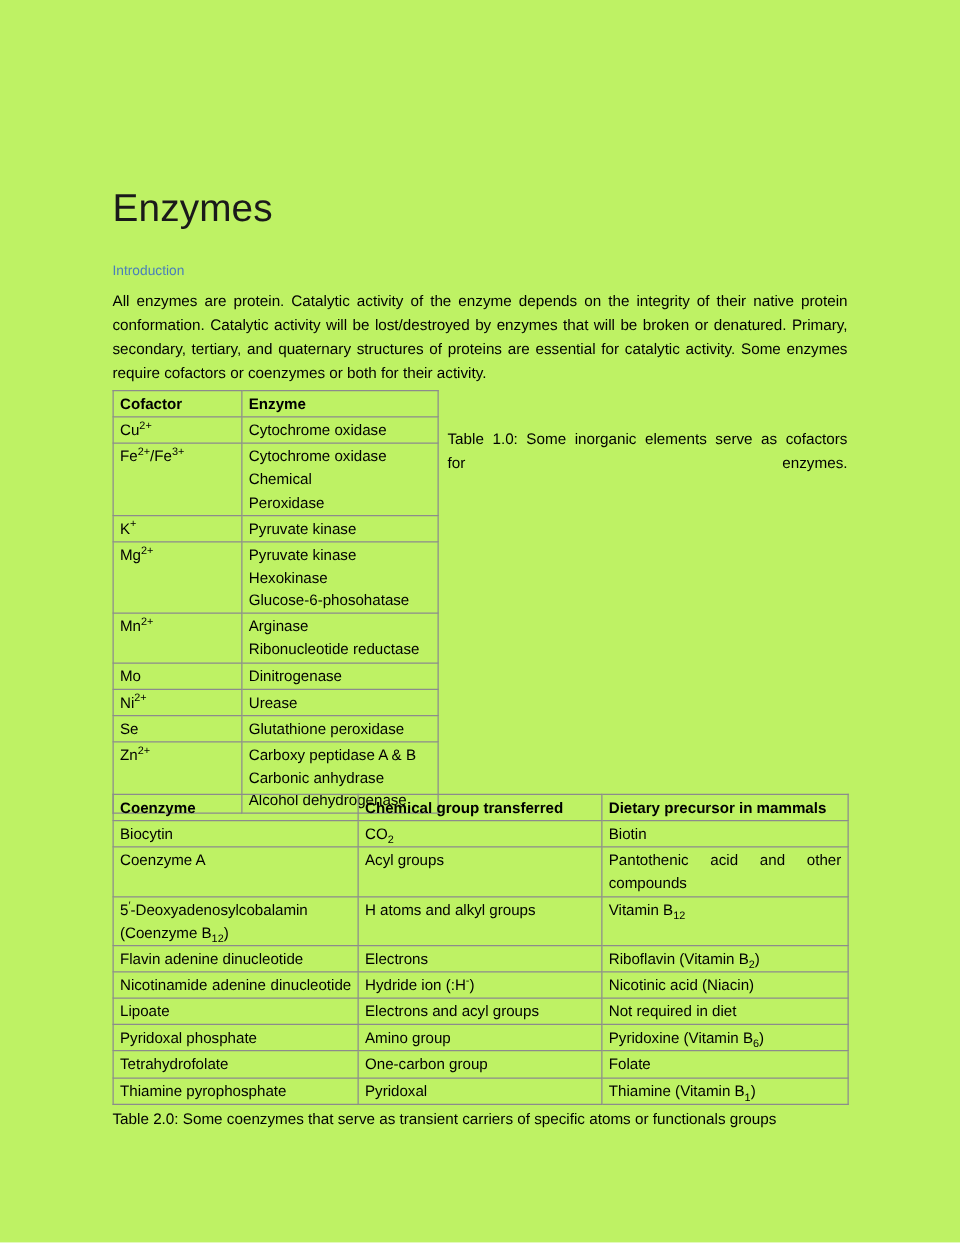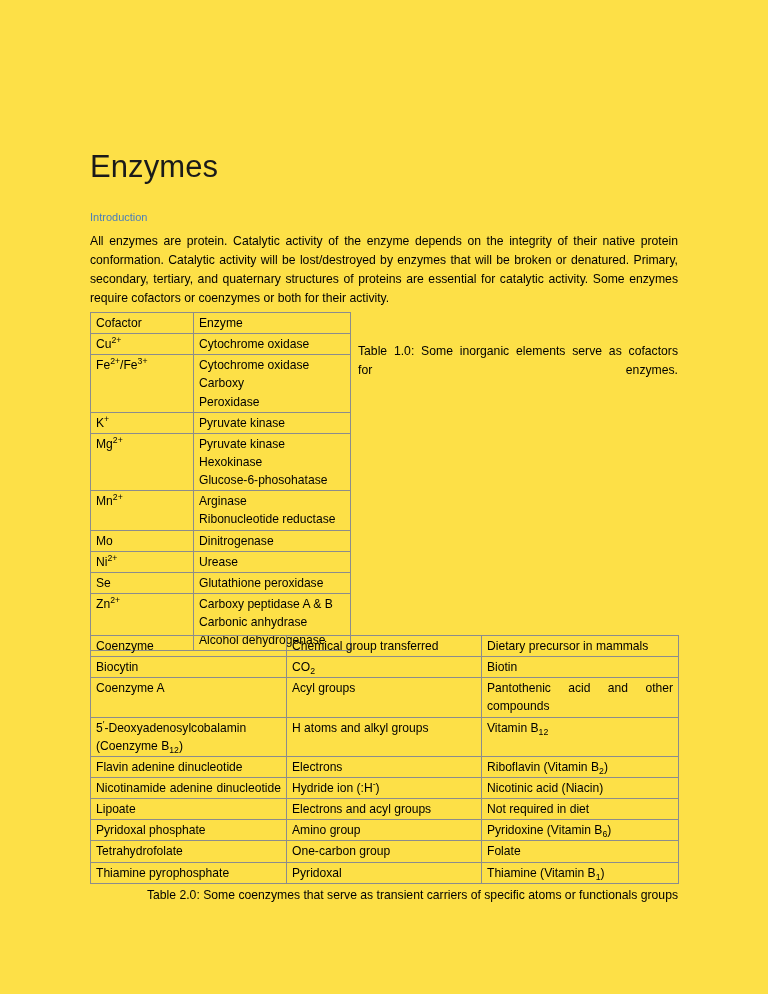--- a/index.html
+++ b/index.html
@@ -11,21 +11,21 @@
     width: 768px;
     height: 994px;
     font-family: "Liberation Sans", sans-serif;
     color: #000000;
     -webkit-font-smoothing: antialiased;
   }
   .page {
     position: relative;
     width: 768px;
     height: 994px;
-    background: #fde047;
+    background: #bef264;
     box-sizing: border-box;
     padding: 0 90px;
     overflow: hidden;
   }
   .content {
     position: absolute;
     left: 90px;
     top: 0;
     width: 588px;
   }
@@ -71,21 +71,21 @@
     table-layout: fixed;
   }
   table td, table th {
     border: 1px solid #8c8c8c;
     padding: 1px 5px 1px 5px;
     vertical-align: top;
     text-align: left;
     font-weight: 400;
   }
   table th {
-    font-weight: normal;
+    font-weight: bold;
   }
   .cell-just {
     text-align: justify;
     text-align-last: justify;
   }
   .cell-just-norm {
     text-align: justify;
   }
 
   
@@ -124,21 +124,21 @@
     width: 588px;
   }
   #table-coenzymes col.c1 { width: 196px; }
   #table-coenzymes col.c2 { width: 195px; }
   #table-coenzymes col.c3 { width: 197px; }
 
   .t2-caption {
     font-size: 12.2px;
     line-height: 1.5;
     padding-top: 2px;
-    text-align: right;
+    text-align: left;
   }
 
   sub, sup {
     font-size: 72%;
     line-height: 0;
   }
 </style>
 </head>
 <body>
 
@@ -166,21 +166,21 @@
           <tr>
             <td>Cu<sup>2+</sup></td>
             <td class="t1-lines">
               <span>Cytochrome oxidase</span>
             </td>
           </tr>
           <tr>
             <td>Fe<sup>2+</sup>/Fe<sup>3+</sup></td>
             <td class="t1-lines">
               <span>Cytochrome oxidase</span>
-              <span>Carboxy</span>
+              <span>Chemical</span>
               <span>Peroxidase</span>
             </td>
           </tr>
           <tr>
             <td>K<sup>+</sup></td>
             <td class="t1-lines">
               <span>Pyruvate kinase</span>
             </td>
           </tr>
           <tr>

